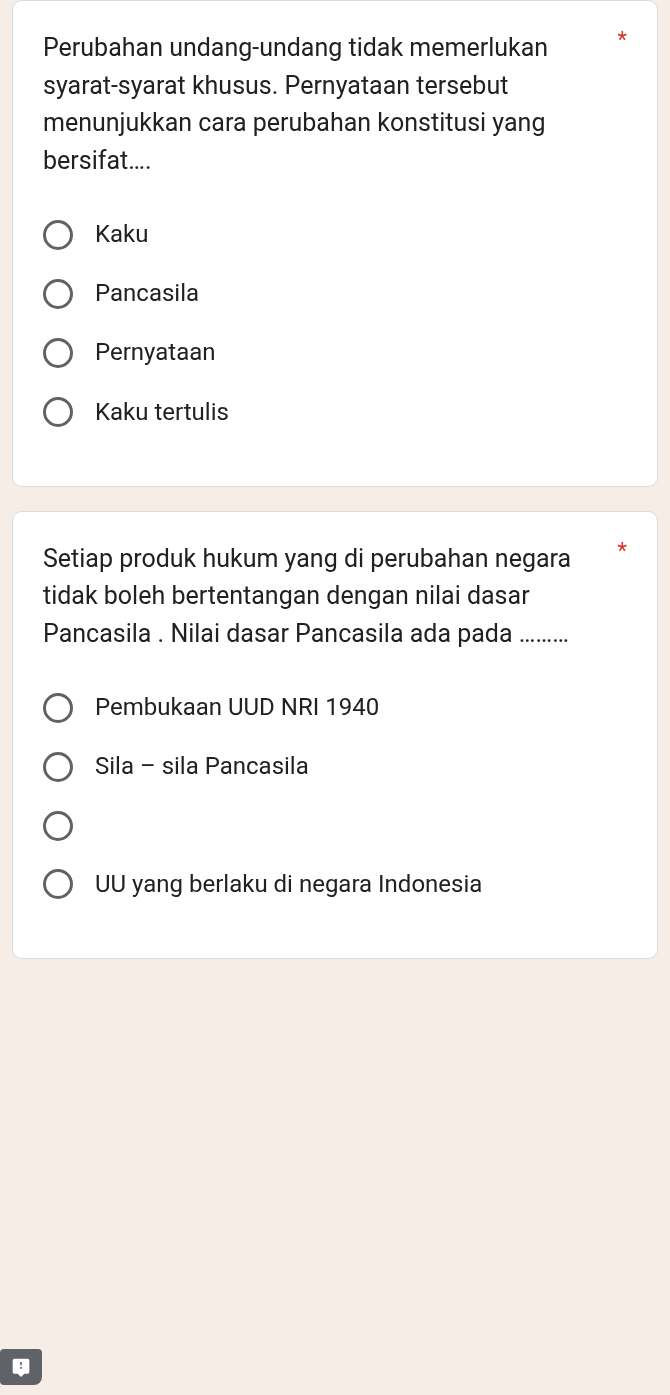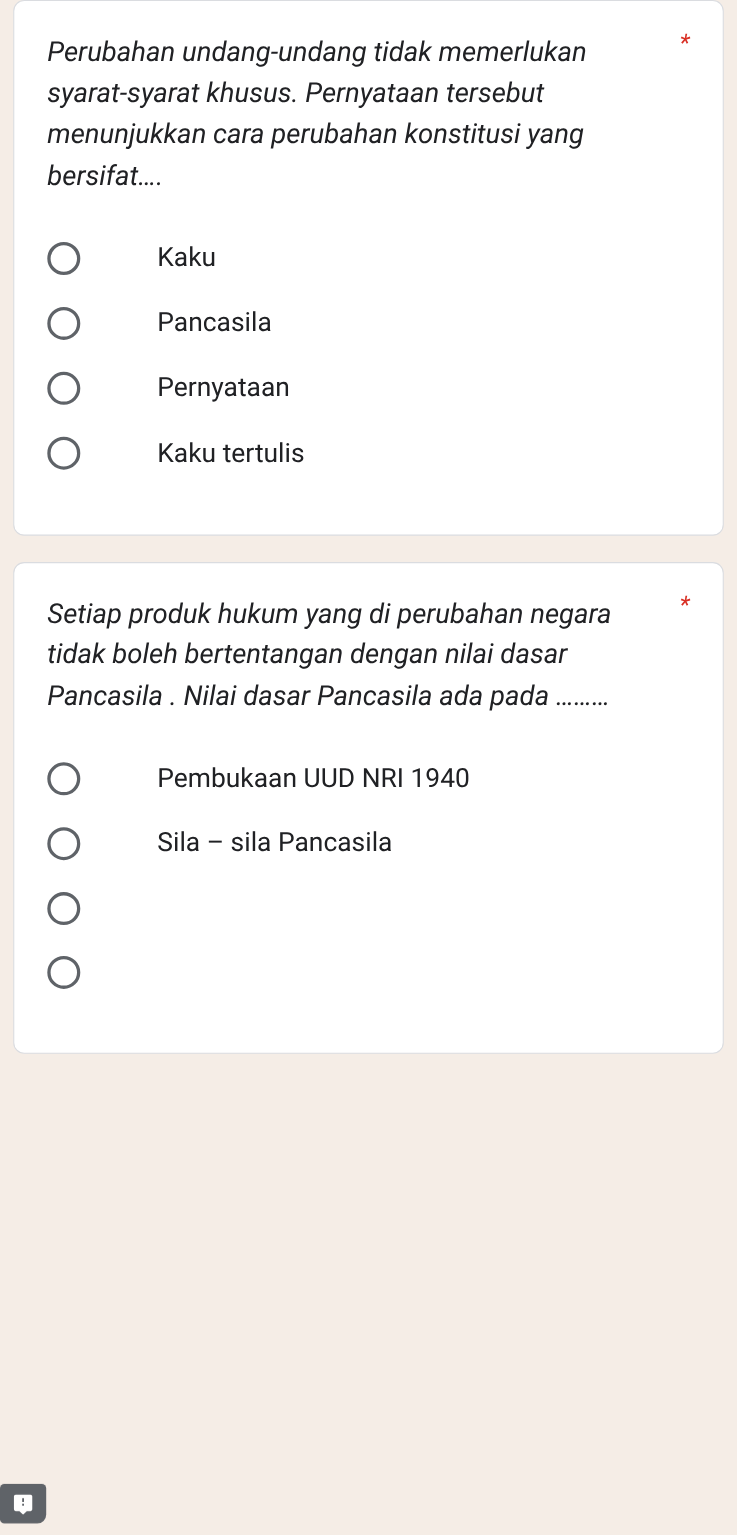--- a/index.html
+++ b/index.html
@@ -15,40 +15,38 @@
     background: #fff;
     border-radius: 10px;
     padding: 28px 30px 30px 30px;
     margin-bottom: 24px;
     border: 1px solid #dadce0;
   }
   .question-row {
     display: flex;
     align-items: flex-start;
     margin-bottom: 40px;
-    font-style: italic;
   }
   .question-text {
     font-size: 25px;
     line-height: 1.5;
     color: #202124;
     flex: 1;
   }
   .required {
     color: #d93025;
     font-size: 22px;
     margin-left: 16px;
     line-height: 1;
   }
   .option {
     display: flex;
     align-items: center;
     margin: 28px 0;
     cursor: pointer;
-    gap: 48px;
   }
   .radio-circle {
     width: 30px;
     height: 30px;
     border: 3px solid #5f6368;
     border-radius: 50%;
     flex-shrink: 0;
     margin-right: 22px;
   }
   .option-label {
@@ -108,20 +106,21 @@
   </div>
   <div class="option">
     <div class="radio-circle"></div>
     <div class="option-label">Sila – sila Pancasila</div>
   </div>
   <div class="option">
     <div class="radio-circle"></div>
   </div>
   <div class="option">
     <div class="radio-circle"></div>
+    <div class="option-label">UU yang berlaku di negara Indonesia</div>
   </div>
 </div>
 
 <div class="report-btn">
   <svg width="22" height="20" viewBox="0 0 24 24" fill="#fff">
     <path d="M20 2H4c-1.1 0-2 .9-2 2v14c0 1.1.9 2 2 2h4l4 4 4-4h4c1.1 0 2-.9 2-2V4c0-1.1-.9-2-2-2zm-7 12h-2v-2h2v2zm0-4h-2V6h2v4z"></path>
   </svg>
 </div>
 
 </body></html>

